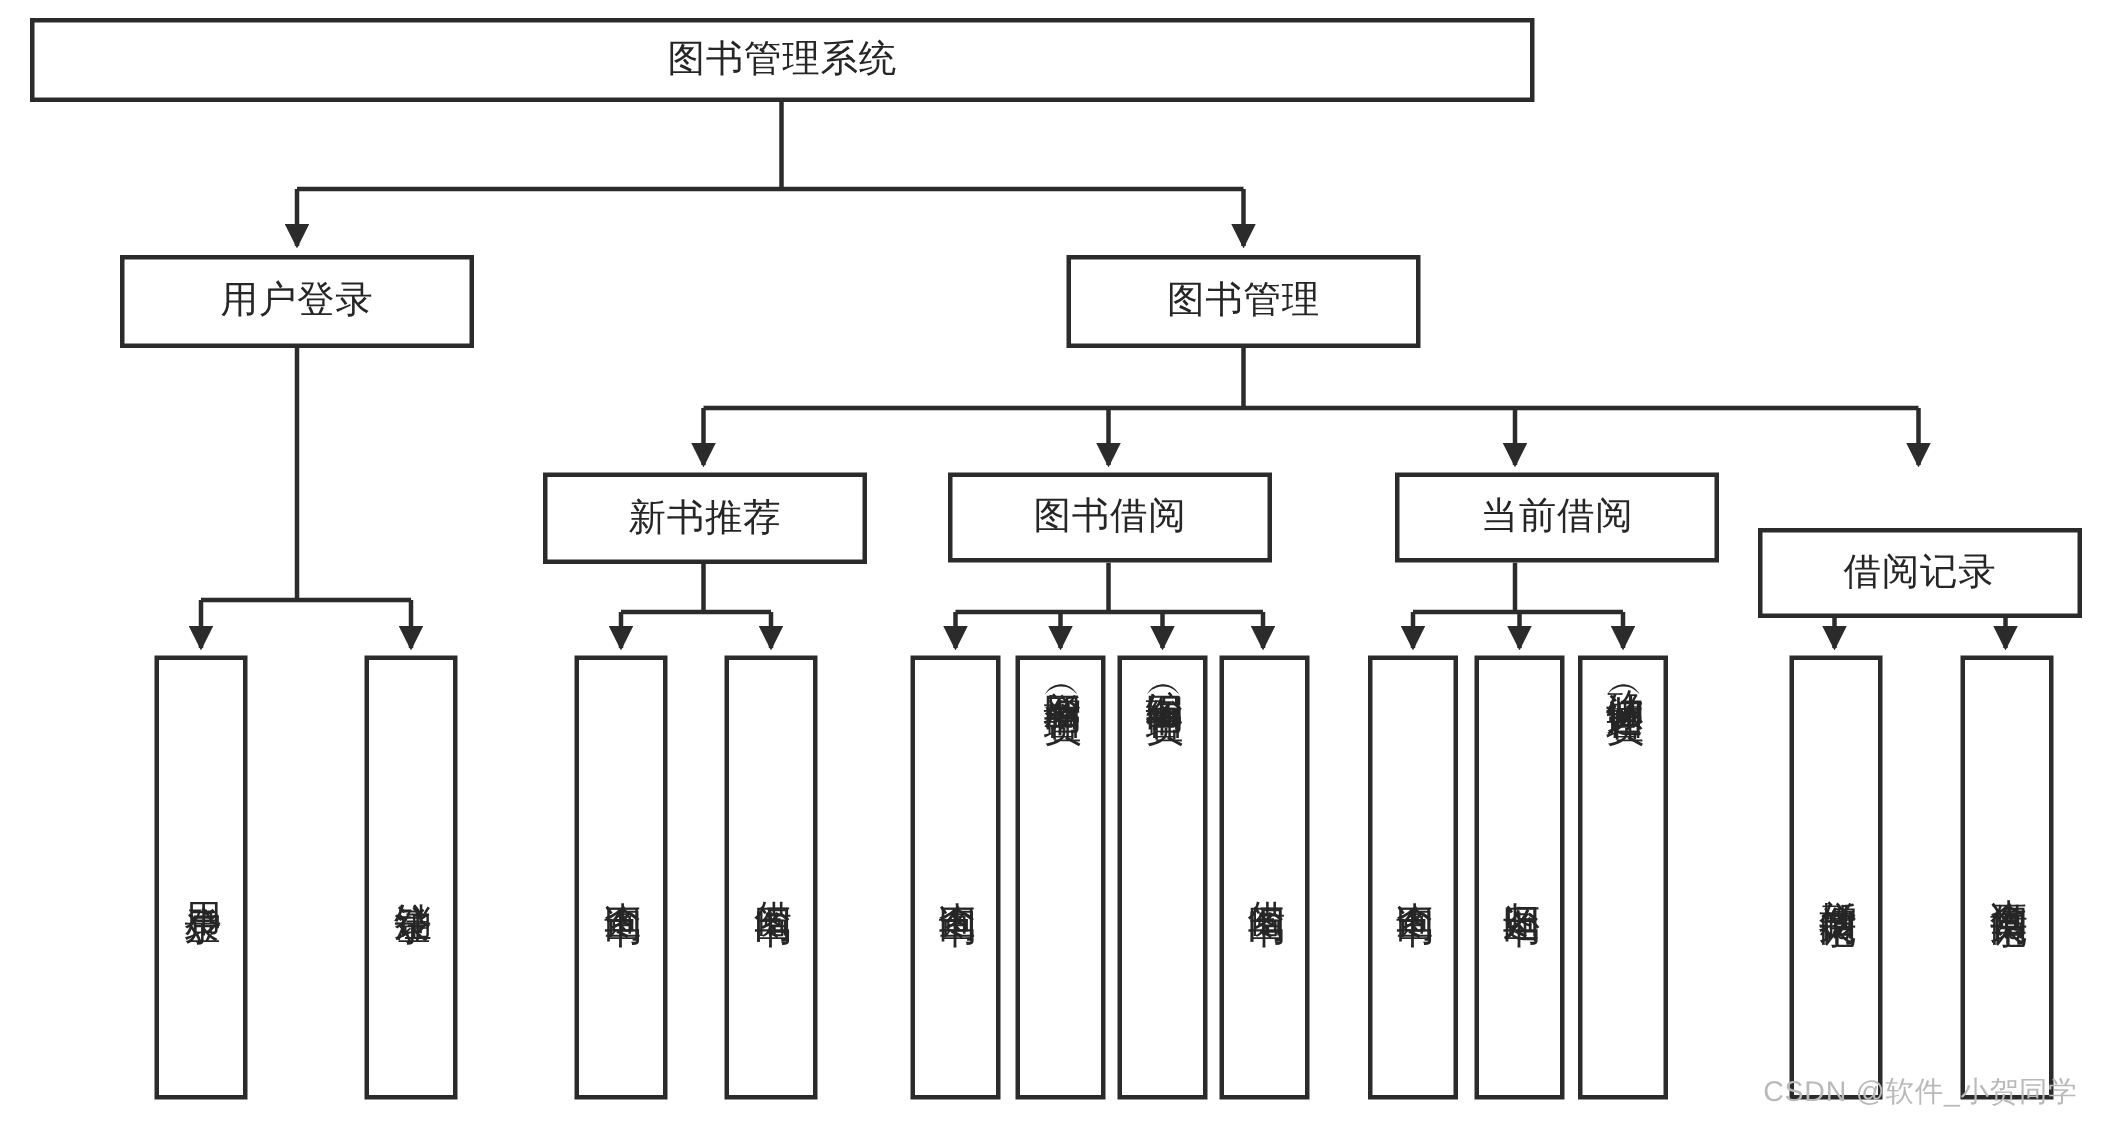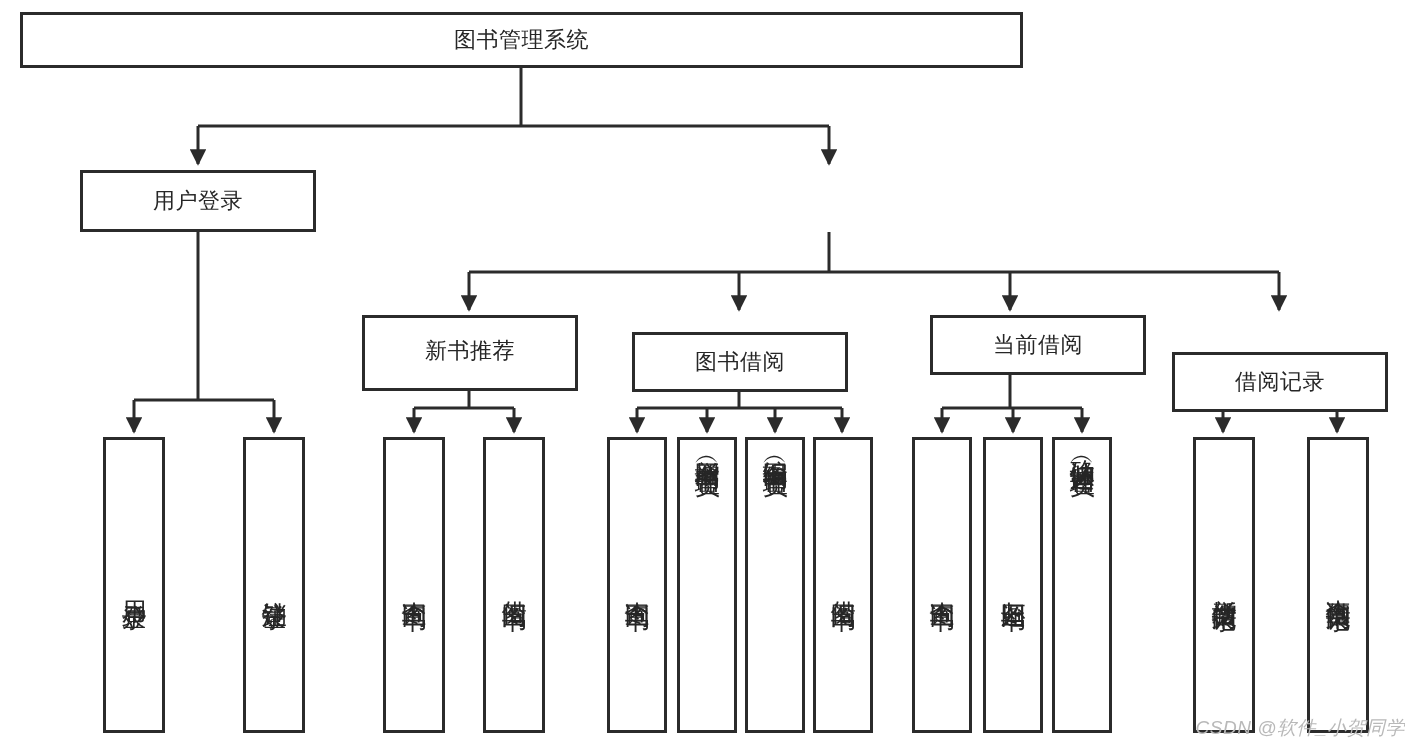--- a/index.html
+++ b/index.html
@@ -38,21 +38,21 @@
     z-index: 2;
   }
   .node .node-label {
     display: block;
     text-align: center;
     line-height: 1.18;
     letter-spacing: 0.5px;
   }
   .node-root .node-label,
   .node-branch .node-label {
-    font-size: 22px;
+    font-size: 25px;
   }
   .node-leaf {
     align-items: flex-start;
     padding-top: 0;
   }
   .node-leaf .node-label {
     writing-mode: vertical-rl;
     text-orientation: upright;
     font-size: 25px;
     letter-spacing: 2px;
@@ -60,28 +60,27 @@
     margin: 0 auto;
   }
   .leaf-top .node-label {
     align-self: flex-start;
   }
   .leaf-mid {
     align-items: center;
   }
   .watermark {
     position: absolute;
-    right: 0;
+    right: 20px;
     bottom: 6px;
     font-size: 19px;
     color: #b9b9b9;
     white-space: nowrap;
     z-index: 5;
     letter-spacing: 0.5px;
-    font-style: italic;
   }
 </style>
 </head>
 <body>
 
 <div id="diagram-canvas">
 
   <svg id="edges-layer" width="1405" height="747" viewBox="0 0 1405 747" xmlns="http://www.w3.org/2000/svg">
     <defs>
       <marker id="arrow" viewBox="0 0 10 10" refX="9" refY="5" markerWidth="5.5" markerHeight="5.5" orient="auto-start-reverse">
@@ -132,25 +131,28 @@
     </g>
   </svg>
 
   <div class="node node-root" style="left:20px; top:12px; width:1003px; height:56px;">
     <span class="node-label">图书管理系统</span>
   </div>
 
   <div class="node node-branch" style="left:80px; top:170px; width:236px; height:62px;">
     <span class="node-label">用户登录</span>
   </div>
-
-  <div class="node node-branch" style="left:362px; top:315px; width:216px; height:76px;font-family:Liberation Mono, monospace;">
+  <div class="node node-branch" style="left:711px; top:170px; width:236px; height:62px;">
+    <span class="node-label">图书管理</span>
+  </div>
+
+  <div class="node node-branch" style="left:362px; top:315px; width:216px; height:61px;">
     <span class="node-label">新书推荐</span>
   </div>
-  <div class="node node-branch" style="left:632px; top:332px; width:216px; height:60px;">
+  <div class="node node-branch" style="left:632px; top:315px; width:216px; height:60px;">
     <span class="node-label">图书借阅</span>
   </div>
   <div class="node node-branch" style="left:902px; top:315px; width:216px; height:60px;margin-left:28px;">
     <span class="node-label">当前借阅</span>
   </div>
   <div class="node node-branch" style="left:1172px; top:315px; width:216px; height:60px;margin-top:37px;">
     <span class="node-label">借阅记录</span>
   </div>
 
   <div class="node node-leaf leaf-mid" style="left:103px; top:437px; width:62px; height:296px;">

